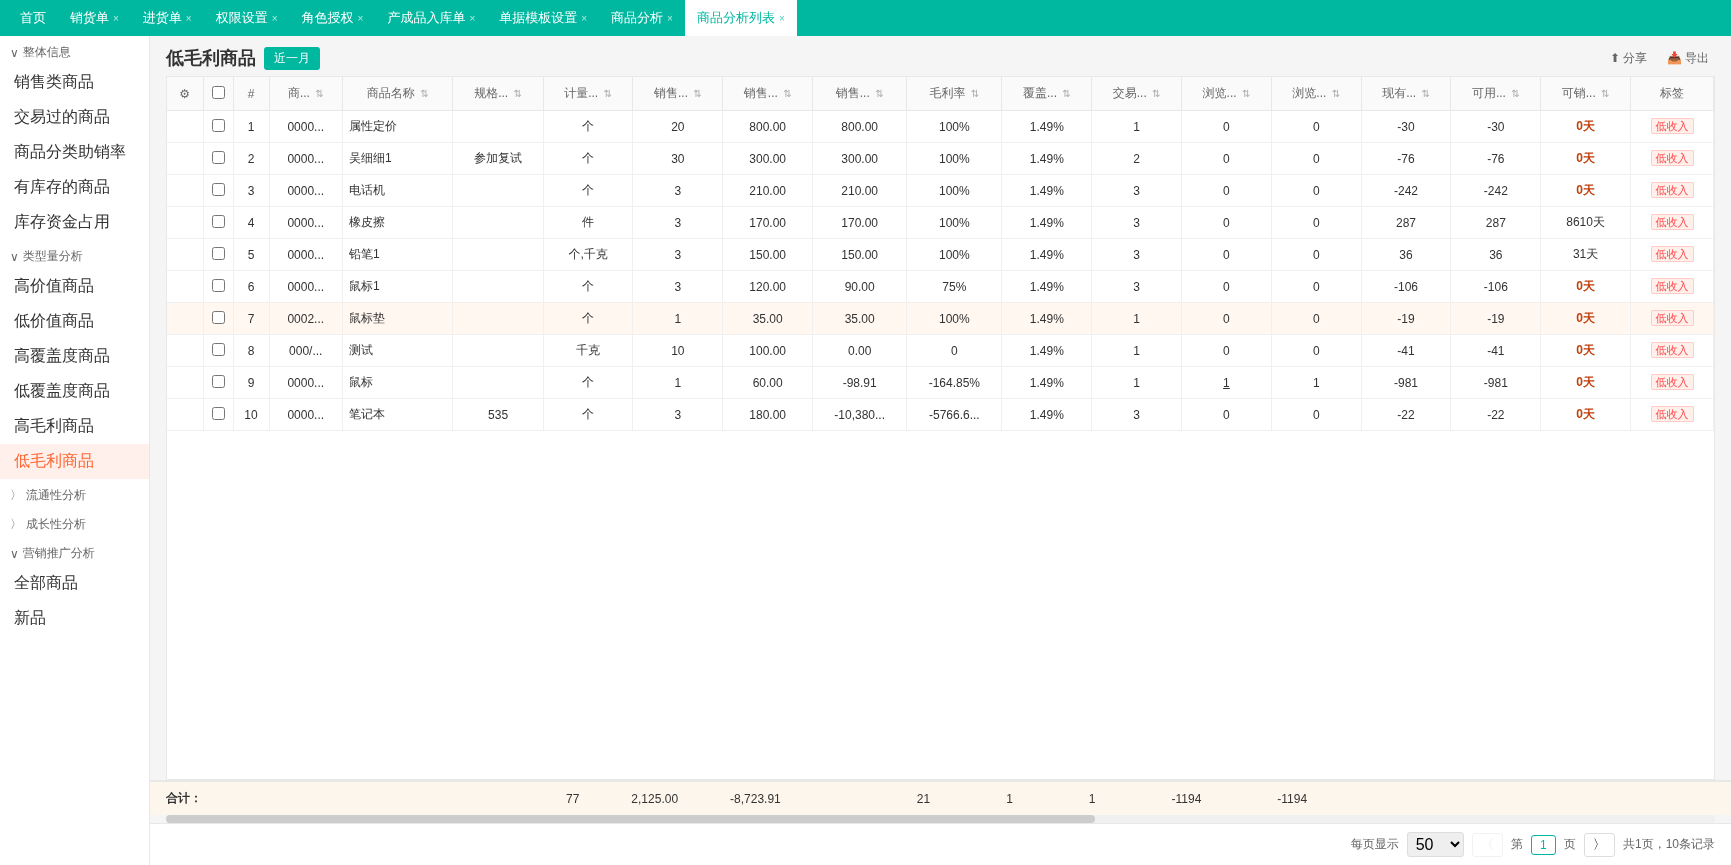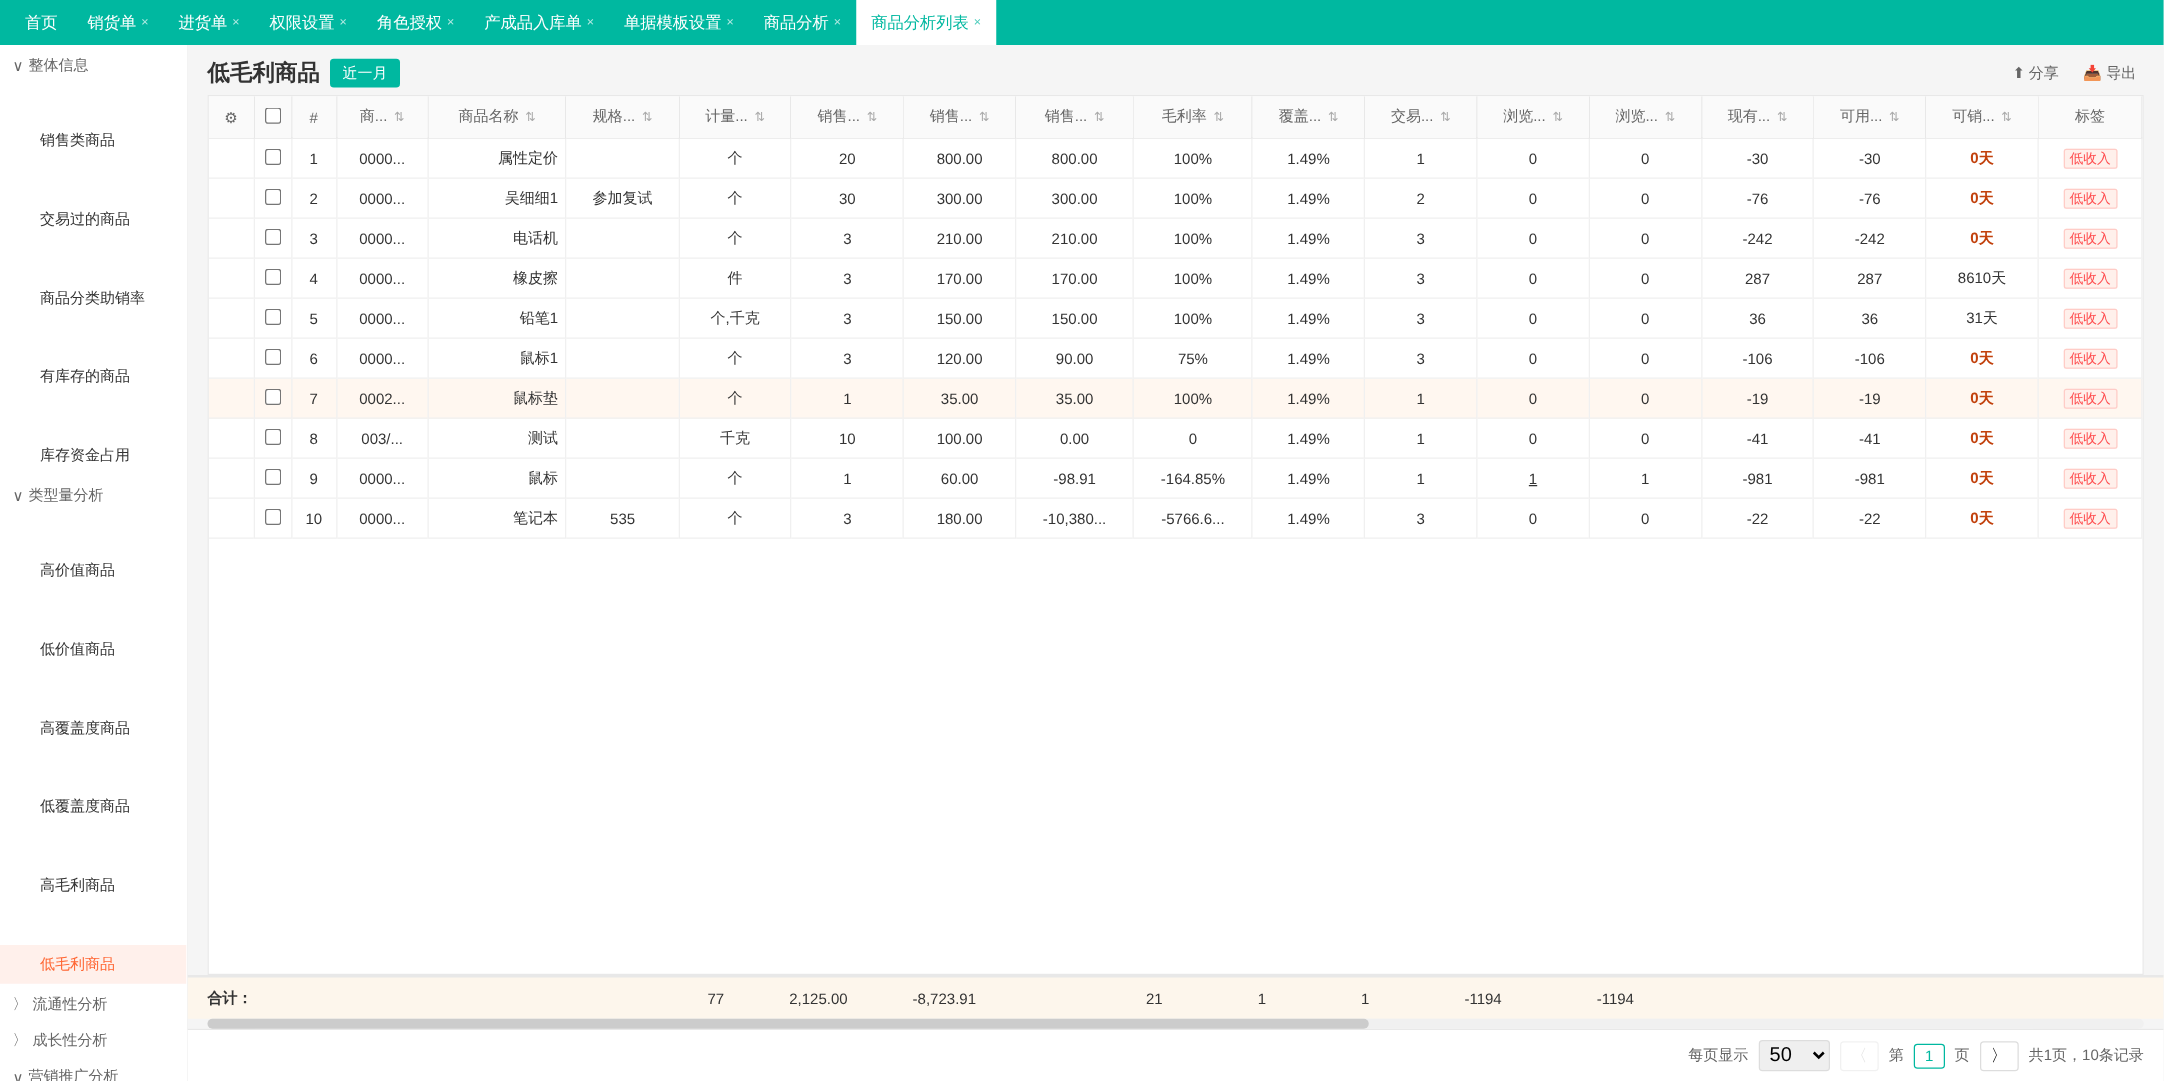--- a/index.html
+++ b/index.html
@@ -39,25 +39,24 @@
     }
     .sidebar-group-title {
       padding: 8px 10px 4px;
       color: #666;
       font-size: 12px;
       display: flex;
       align-items: center;
     }
     .sidebar-group-title .arrow { margin-right: 4px; }
     .sidebar-item {
-      padding: 7px 10px 7px 32px;
+      padding: 7px 10px 7px 14px;
       cursor: pointer;
       color: #333;
-      font-size: 12px;
-      margin-top: 32px;
+      font-size: 16px;
     }
     .sidebar-item.active { background: #fff0eb; color: #ff6633; }
 
     
     .main-content {
       flex: 1;
       display: flex;
       flex-direction: column;
       overflow: hidden;
       background: #f5f5f5;
@@ -160,21 +159,21 @@
     }
     thead th .sort-icon { margin-left: 2px; color: #aaa; font-size: 10px; }
     tbody tr { border-bottom: 1px solid #f0f0f0; }
     tbody tr.highlighted { background: #fff7f0; }
     tbody td {
       padding: 7px 6px;
       text-align: center;
       border-right: 1px solid #f0f0f0;
       white-space: nowrap;
     }
-    tbody td.left { text-align: right; }
+    tbody td.left { text-align: left; }
     .tag-low-income {
       background: #fff0eb;
       color: #ff4d4f;
       border: 1px solid #ffccc7;
       border-radius: 2px;
       padding: 1px 4px;
       font-size: 11px;
     }
     .zero-red { color: #c2410c; font-weight: bold; }
     .underline-link { text-decoration: underline; cursor: pointer; }
@@ -503,21 +502,21 @@
     <td>0</td>
     <td>-19</td>
     <td>-19</td>
     <td class="zero-red">0天</td>
     <td><span class="tag-low-income">低收入</span></td>
   </tr>
             <tr>
     <td></td>
     <td><input type="checkbox" style=""></td>
     <td>8</td>
-    <td>003/...</td>
+    <td>000/...</td>
     <td class="left">测试</td>
     <td></td>
     <td>千克</td>
     <td>10</td>
     <td>100.00</td>
     <td>0.00</td>
     <td>0</td>
     <td>1.49%</td>
     <td>1</td>
     <td class="">0</td>

